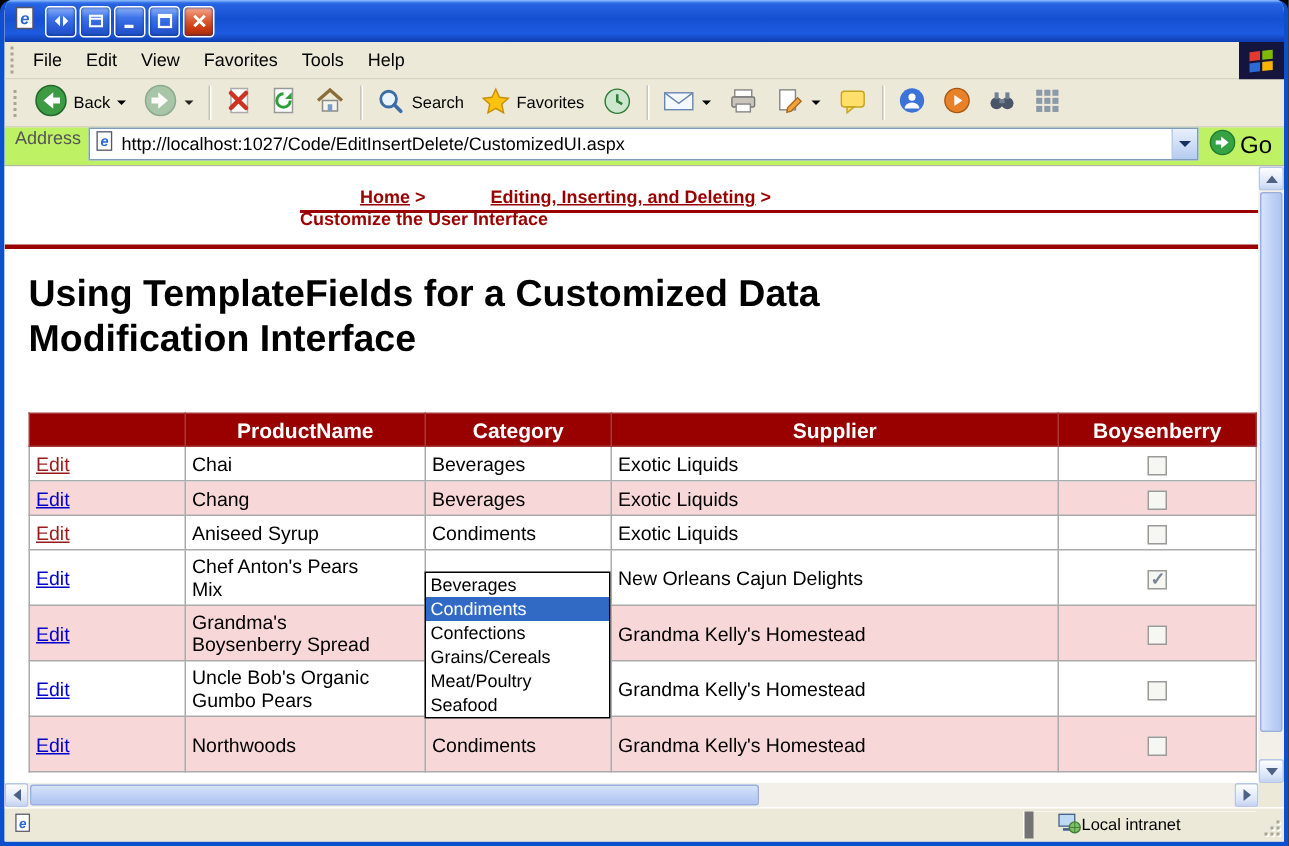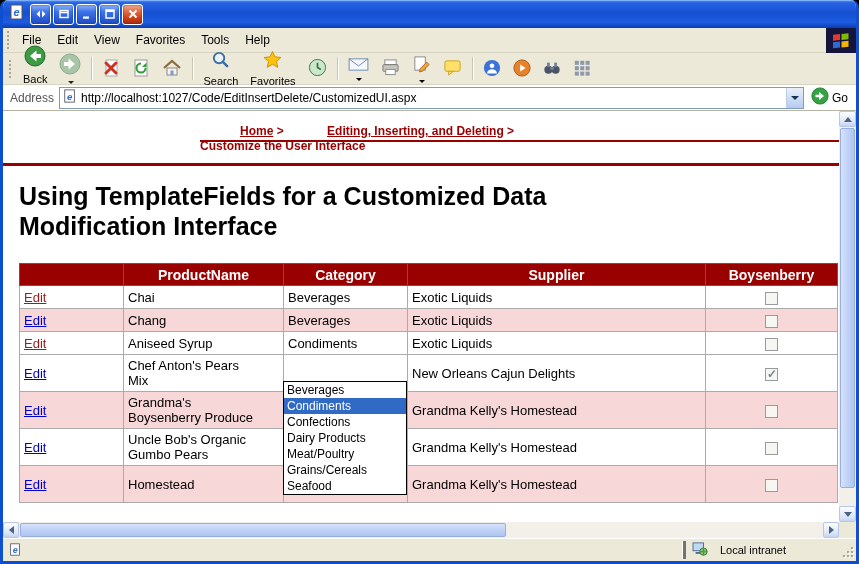--- a/index.html
+++ b/index.html
@@ -22,49 +22,49 @@
 
   
   .menubar { height:25px; flex:0 0 25px; background:#ECE9D8; display:flex; align-items:center; border-bottom:1px solid #D8D4C4; }
   .grip { width:3px; height:18px; border-left:2px dotted #A9A592; margin:0 4px; }
   .menu-item { font-size:12px; padding:4px 8px; color:#000; }
   .brand { margin-left:auto; width:30px; height:25px; background:#14143C; display:grid; place-items:center; }
 
   
   .toolbar { height:32px; flex:0 0 32px; background:#ECE9D8; display:flex; align-items:center; gap:2px; padding:0 2px;
     border-bottom:1px solid #D8D4C4; }
-  .tbtn { display:flex; align-items:center; gap:4px; padding:8px 5px; font-size:11px; border-radius:3px;flex-direction:column; }
+  .tbtn { display:flex; align-items:center; gap:4px; padding:8px 5px; font-size:11px; border-radius:3px; }
   .tbtn.disabled { opacity:.85; }
   .sep { width:1px; height:23px; background:#C9C5B4; box-shadow:1px 0 0 #fff; margin:0 3px; flex:0 0 1px; }
   .dn-caret { width:0; height:0; border-top:3px solid #000; border-left:3px solid transparent; border-right:3px solid transparent; margin-left:1px; }
 
   
-  .addressbar { height:26px; flex:0 0 26px; background:#ffffff; display:flex; align-items:center; gap:5px; padding:0 4px;
+  .addressbar { height:26px; flex:0 0 26px; background:#bef264; display:flex; gap:5px; padding:0 4px;
     border-bottom:1px solid #B8B4A4; }
   .addr-label { font-size:12px; color:#555; margin-left:3px; }
   .addr-combo { flex:1; height:22px; background:#fff; border:1px solid #7F9DB9; display:flex; align-items:center; gap:4px; padding-left:3px; }
   .addr-text { flex:1; font-size:12px; color:#000; white-space:nowrap; overflow:hidden; }
   .combo-btn { width:17px; height:20px; display:grid; place-items:center; border-left:1px solid #B9CCE8;
     background:linear-gradient(180deg,#EAF0FB,#CADAF5 60%,#B4CBF0); }
   .combo-btn .tri, .dd-btn .tri { width:0; height:0; border-top:4px solid #16305E; border-left:4px solid transparent; border-right:4px solid transparent; }
-  .go-btn { display:flex; align-items:center; gap:3px; padding:0 4px 0 2px; font-size:12px; }
+  .go-btn { display:flex; align-items:center; gap:3px; padding:0 4px 0 2px; font-size:16px; }
 
   
   .content-region { flex:1; display:flex; background:#fff; }
   .main-col { width:836px; display:flex; flex-direction:column; }
   .page { position:relative; width:836px; height:411px; overflow:hidden; background:#fff; }
 
   .site-title { position:absolute; left:5px; top:8px; font-size:31px; color:#151515; white-space:nowrap; }
   .breadcrumb { position:absolute; left:197px; top:13px; width:368px; font-size:12px; font-weight:bold; line-height:15px; color:#990000; }
   .breadcrumb a { color:#990000; text-decoration:underline;padding-left:40px; }
   .rule1 { position:absolute; left:197px; right:0; top:29px; height:2px; background:#990000; }
   .rule2 { position:absolute; left:0; right:0; top:52px; height:3px; background:#990000; }
   .heading { position:absolute; left:16px; top:70px; width:570px; font-size:25px; line-height:30px; font-weight:bold; color:#000; }
 
-  .grid-wrap { position:absolute; left:16px; top:152px; width:818px; }
+  .grid-wrap { position:absolute; left:16px; top:164px; width:818px; }
   table.grid { border-collapse:collapse; table-layout:fixed; width:818px; font-size:13px; }
   .grid th { background:#990000; color:#fff; font-weight:bold; font-size:14px; height:22px; border:1px solid #A83A3A; padding:0 2px; }
   .grid td { border:1px solid #ABABAB; padding:2px 4px; vertical-align:middle; color:#000; overflow:hidden; }
   tr.row-alt td { background:#F8D7D8; }
   tr.h1 { height:23px; } tr.h2 { height:28px; } tr.h3 { height:37px; }
   td.c-prod { padding-right:30px; }
   td.c-disc { text-align:center; }
   a.lnk { text-decoration:underline; cursor:pointer; }
   a.lnk-b { color:#0000CC; }
   a.lnk-v { color:#9C1A1A; }
@@ -97,21 +97,21 @@
   .sb-track { flex:1; position:relative; background:#F2F0E9; }
   .sb-thumb { position:absolute; background:linear-gradient(90deg,#D7E3FB,#C0D2F7 50%,#AFC4F0); border:1px solid #98AEDC; border-radius:2px; }
   .vthumb { left:1px; width:15px; top:1px; height:360px; }
   .hscroll { height:16px; width:836px; display:flex; background:#F2F0E9; }
   .hthumb { top:1px; height:14px; left:1px; width:486px; background:linear-gradient(180deg,#D7E3FB,#C0D2F7 50%,#AFC4F0); }
   .corner { width:17px; height:16px; background:#ECE9D8; }
 
   
   .statusbar { height:23px; flex:0 0 23px; background:#ECE9D8; border-top:1px solid #fff; display:flex; align-items:center; padding:2px 2px 2px 4px; gap:2px; font-size:11px; }
   .sp1 { flex:1; height:18px; display:flex; align-items:center; gap:4px; padding-left:2px; }
-  .sp2 { width:155px; height:18px; display:flex; align-items:center; gap:12px; border-left:3px solid #737373; box-shadow:-1px 0 0 #fff; padding-left:6px; }
+  .sp2 { width:155px; height:18px; display:flex; align-items:center; gap:0; border-left:6px solid #737373; box-shadow:-1px 0 0 #fff; padding-left:16px; }
   .resize-grip { width:14px; height:16px; position:relative; }
   .resize-grip i { position:absolute; width:2px; height:2px; background:#A9A592; box-shadow:1px 1px 0 #fff; }
   .g1{right:1px;bottom:1px}.g2{right:5px;bottom:1px}.g3{right:9px;bottom:1px}.g4{right:1px;bottom:5px}.g5{right:5px;bottom:5px}.g6{right:1px;bottom:9px}
 </style>
 </head>
 <body>
 
 <div class="window">
 
   <div class="titlebar">
@@ -384,52 +384,51 @@
             <tr class="h3">
               <td class="edit-cell"><a class="lnk lnk-b">Edit</a></td>
               <td class="c-prod">Chef Anton's Pears Mix</td>
               <td></td>
               <td>New Orleans Cajun Delights</td>
               <td class="c-disc"><span class="cb" data-checked="true"></span></td>
             </tr>
 
             <tr class="h3 row-alt">
               <td class="edit-cell"><a class="lnk lnk-b">Edit</a></td>
-              <td class="c-prod">Grandma's Boysenberry Produce</td>
+              <td class="c-prod">Grandma's Boysenberry Spread</td>
               <td></td>
               <td>Grandma Kelly's Homestead</td>
               <td class="c-disc"><span class="cb" data-checked="false"></span></td>
             </tr>
 
             <tr class="h3">
               <td class="edit-cell"><a class="lnk lnk-b">Edit</a></td>
               <td class="c-prod">Uncle Bob's Organic Gumbo Pears</td>
               <td></td>
               <td>Grandma Kelly's Homestead</td>
               <td class="c-disc"><span class="cb" data-checked="false"></span></td>
             </tr>
 
             <tr class="h3 row-alt">
               <td class="edit-cell"><a class="lnk lnk-b">Edit</a></td>
-              <td class="c-prod">Homestead</td>
+              <td class="c-prod">Northwoods</td>
               <td>Condiments</td>
               <td>Grandma Kelly's Homestead</td>
               <td class="c-disc"><span class="cb" data-checked="false"></span></td>
             </tr>
           </tbody>
             </table>
         </div>
 
         <div class="dd-popup">
           <div class="dd-item">Beverages</div>
           <div class="dd-item selected">Condiments</div>
           <div class="dd-item">Confections</div>
-          <div class="dd-item">Dairy Products</div>
+          <div class="dd-item">Grains/Cereals</div>
           <div class="dd-item">Meat/Poultry</div>
-          <div class="dd-item">Grains/Cereals</div>
           <div class="dd-item">Seafood</div>
         </div>
 
       </div>
 
       <div class="hscroll">
         <span class="sb-btn h">
             <span class="tri-lf"></span>
           </span>
         <span class="sb-track">

